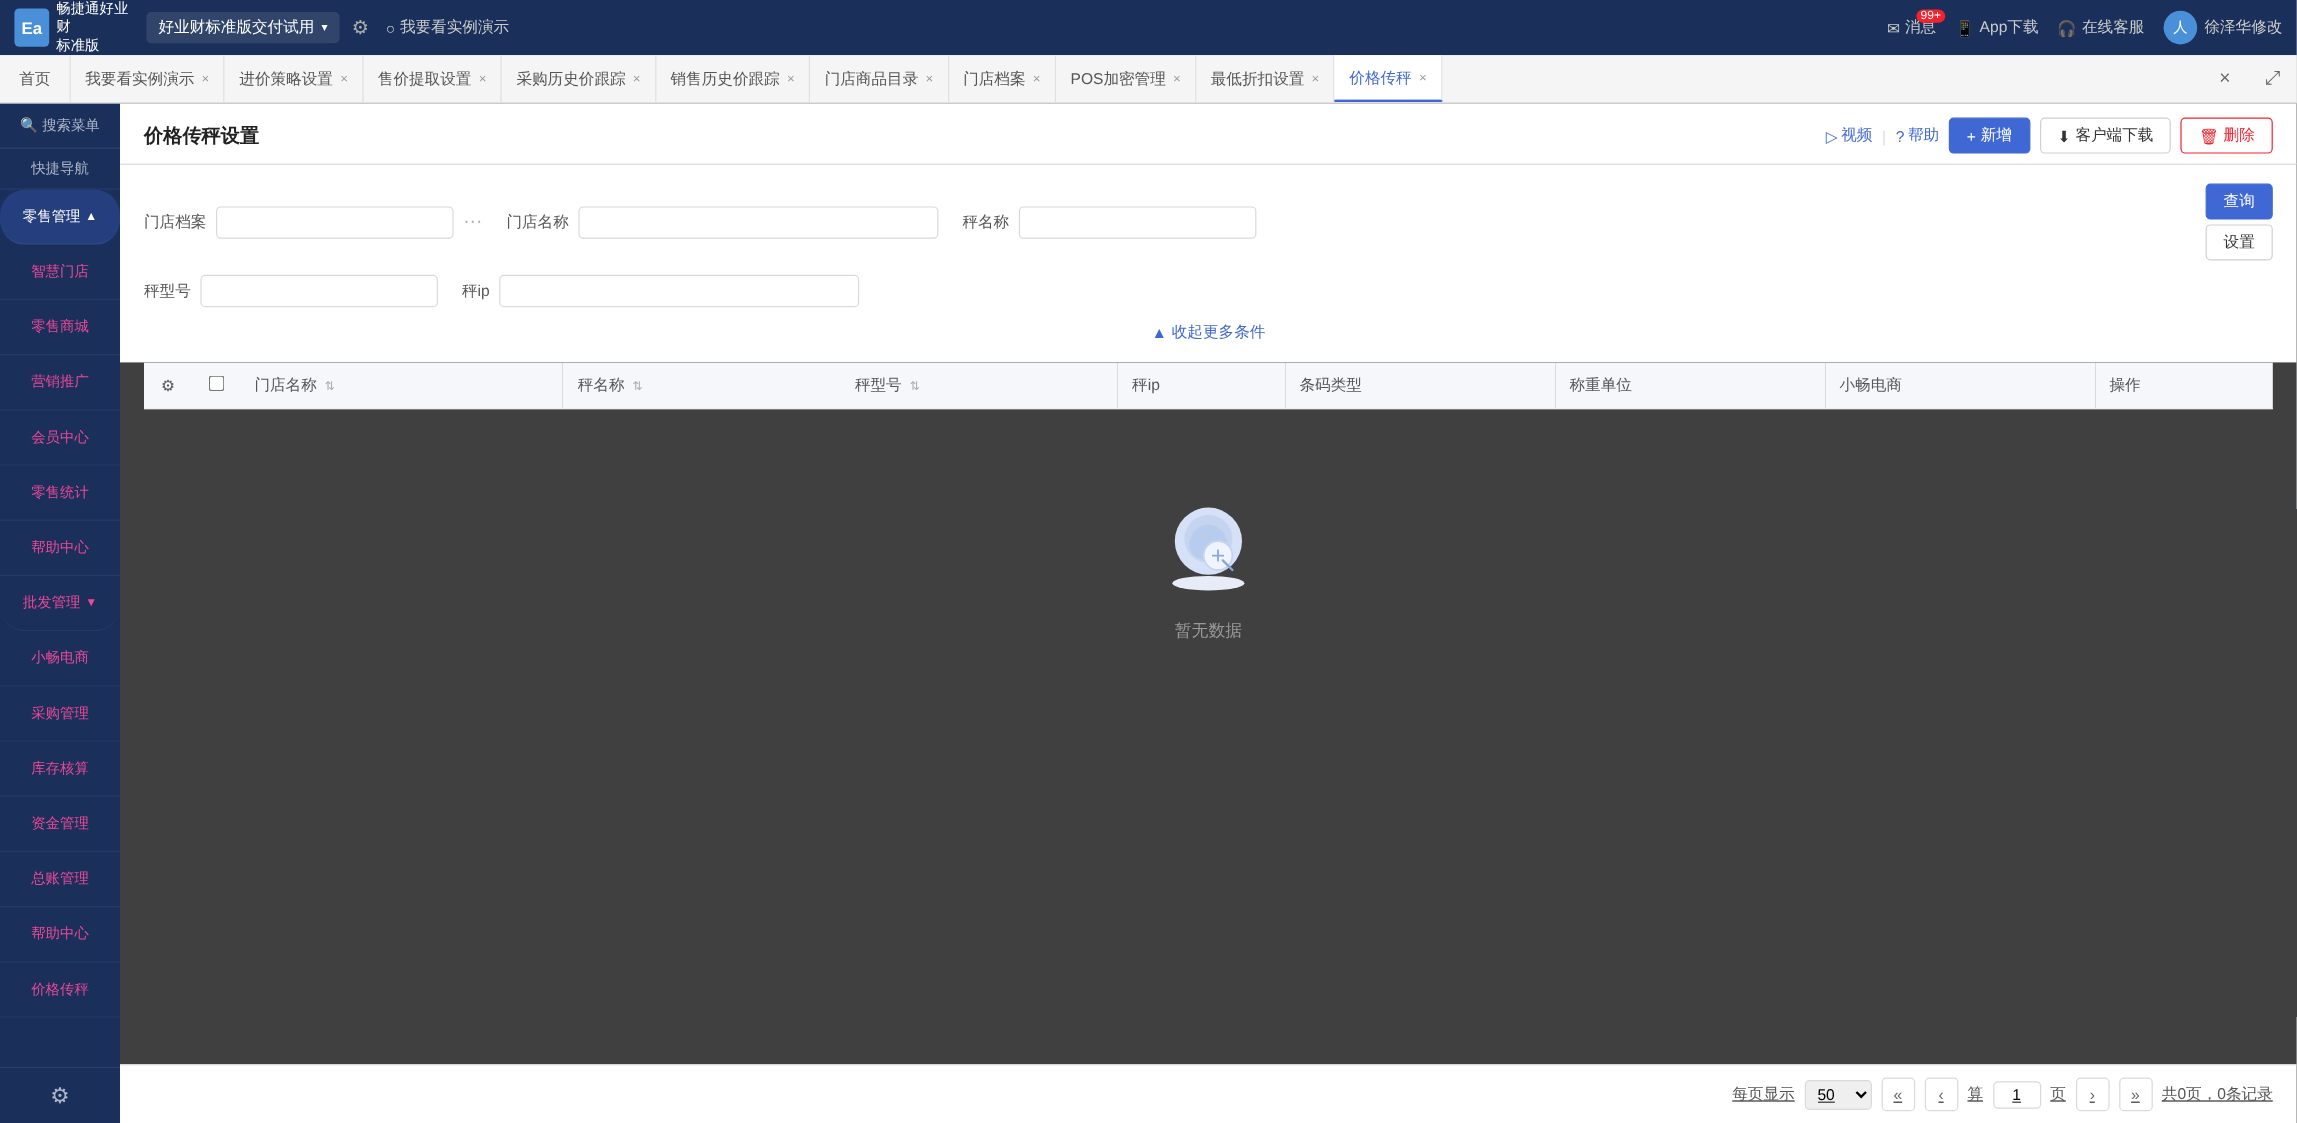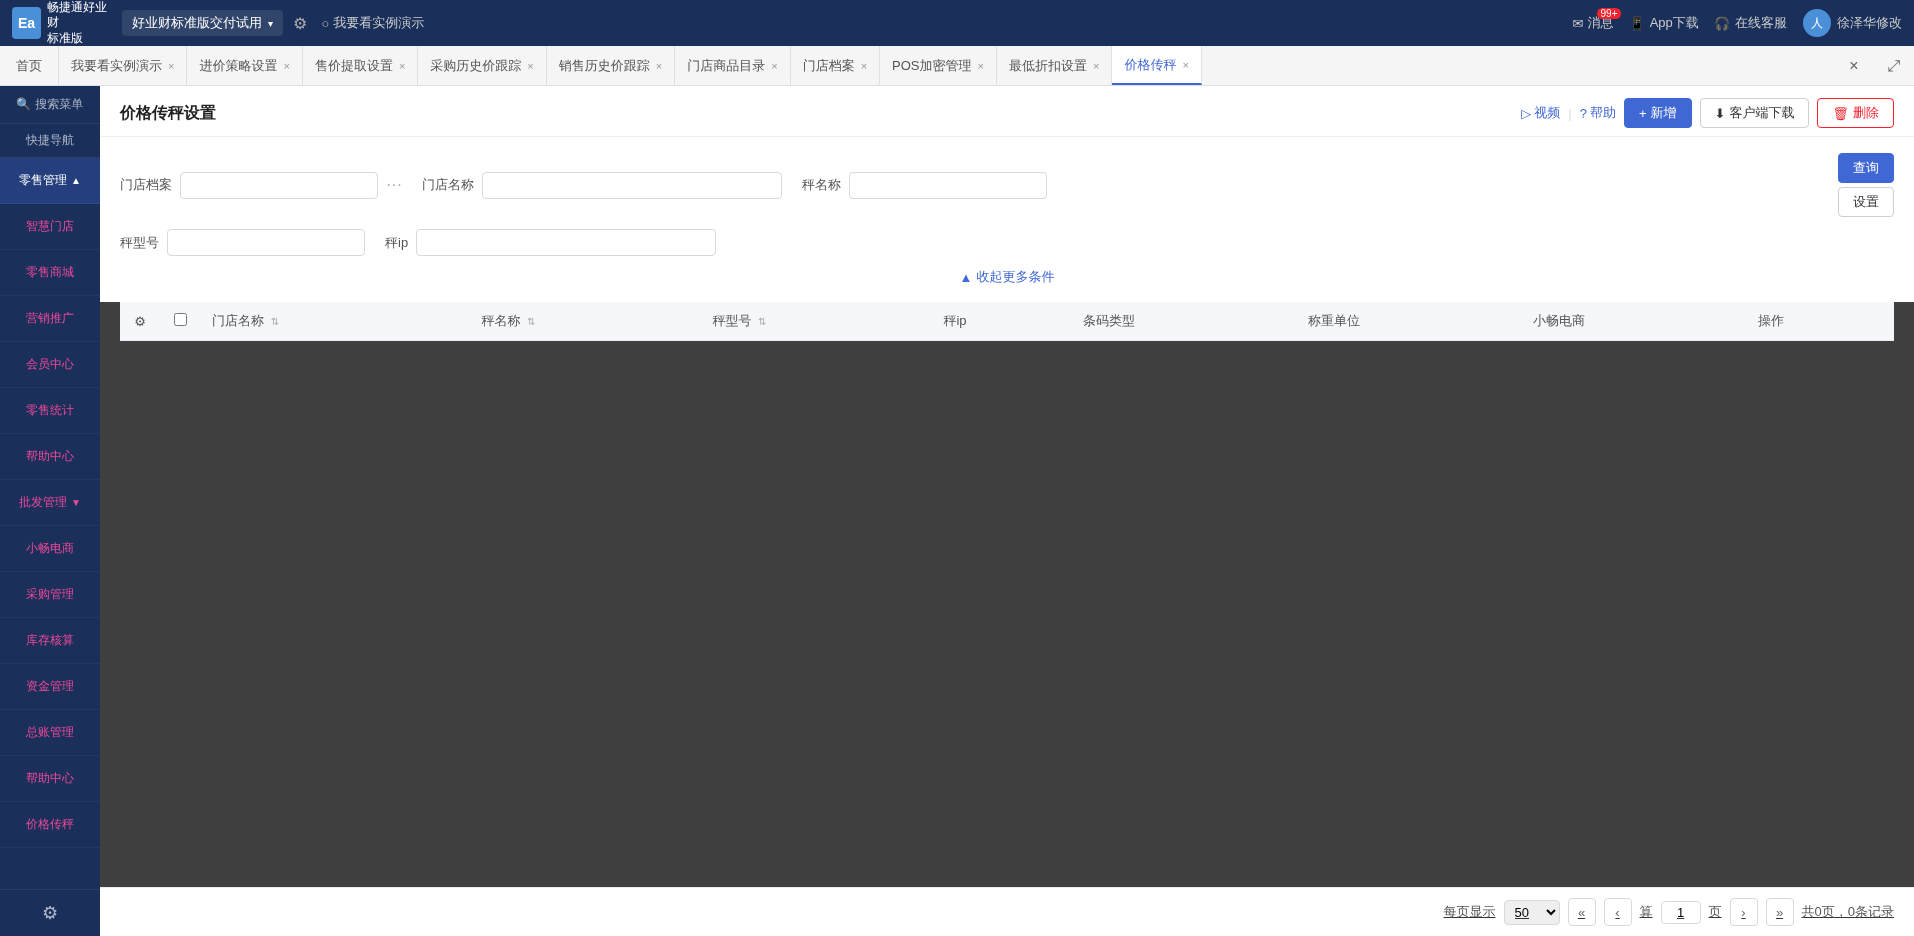--- a/index.html
+++ b/index.html
@@ -31,21 +31,21 @@
 
     
     .main-layout { display: flex; flex: 1; overflow: hidden; }
 
     
     .sidebar { width: 100px; background: #1a2f5a; display: flex; flex-direction: column; flex-shrink: 0; overflow-y: auto; }
     .sidebar-search { padding: 10px 8px; color: #adb5c8; font-size: 12px; text-align: center; cursor: pointer; border-bottom: 1px solid rgba(255,255,255,0.08); }
     .sidebar-quicknav { padding: 8px; color: #adb5c8; font-size: 12px; text-align: center; cursor: pointer; border-bottom: 1px solid rgba(255,255,255,0.08); }
     .sidebar-item { padding: 14px 8px; color: #ec4899; font-size: 12px; text-align: center; cursor: pointer; display: flex; flex-direction: column; align-items: center; gap: 3px; border-bottom: 1px solid rgba(255,255,255,0.05); }
     .sidebar-item.active { background: rgba(64,104,212,0.3); color: #fff; }
-    .sidebar-item.has-arrow { flex-direction: row; justify-content: center; gap: 4px; }
+    .sidebar-item.has-arrow { flex-direction: row; justify-content: center; gap: 4px; border-radius: 21px; }
     .sidebar-bottom { margin-top: auto; padding: 12px 8px; display: flex; justify-content: center; border-top: 1px solid rgba(255,255,255,0.08); }
     .sidebar-bottom .gear { color: #adb5c8; font-size: 18px; cursor: pointer; }
 
     
     .content-area { flex: 1; background: #404040; display: flex; flex-direction: column; overflow: hidden; justify-content: flex-end; }
     .page-header { padding: 12px 20px 8px; background: #fff; border-bottom: 1px solid #eee; display: flex; align-items: center; justify-content: space-between; flex-shrink: 0; }
     .page-title { font-size: 16px; font-weight: 600; color: #222; }
     .page-actions { display: flex; align-items: center; gap: 8px; }
     .page-actions .link-btn { color: #4068d4; font-size: 13px; cursor: pointer; display: flex; align-items: center; gap: 3px; }
     .divider-v { color: #ddd; }
@@ -334,20 +334,33 @@
             <th>条码类型</th>
             <th>称重单位</th>
             <th>小畅电商</th>
             <th>操作</th>
           </tr>
         </thead>
         <tbody id="table-body">
         </tbody>
       </table>
 
+      <div class="empty-state">
+        <svg class="empty-icon" viewBox="0 0 100 100" xmlns="http://www.w3.org/2000/svg">
+          <ellipse cx="50" cy="85" rx="30" ry="6" fill="#e8ecf8"></ellipse>
+          <circle cx="50" cy="50" r="28" fill="#d6e0f7"></circle>
+          <circle cx="50" cy="48" r="20" fill="#c5d4f0"></circle>
+          <path d="M38 42 Q50 30 62 42 Q70 54 62 62 Q50 70 38 62 Q30 54 38 42Z" fill="#b8ccee"></path>
+          <circle cx="58" cy="62" r="12" fill="#f0f4ff" stroke="#c5d4f0" stroke-width="1.5"></circle>
+          <line x1="53" y1="62" x2="63" y2="62" stroke="#8aa8de" stroke-width="1.5"></line>
+          <line x1="58" y1="57" x2="58" y2="67" stroke="#8aa8de" stroke-width="1.5"></line>
+          <path d="M62 66 L70 74" stroke="#8aa8de" stroke-width="2" stroke-linecap="round"></path>
+        </svg>
+        <span class="empty-text">暂无数据</span>
+      </div>
     </div>
 
     <div class="pagination-bar">
       <span class="pg-label">每页显示</span>
       <select class="pg-select">
         <option>50</option>
         <option>10</option>
         <option>20</option>
         <option>100</option>
       </select>

